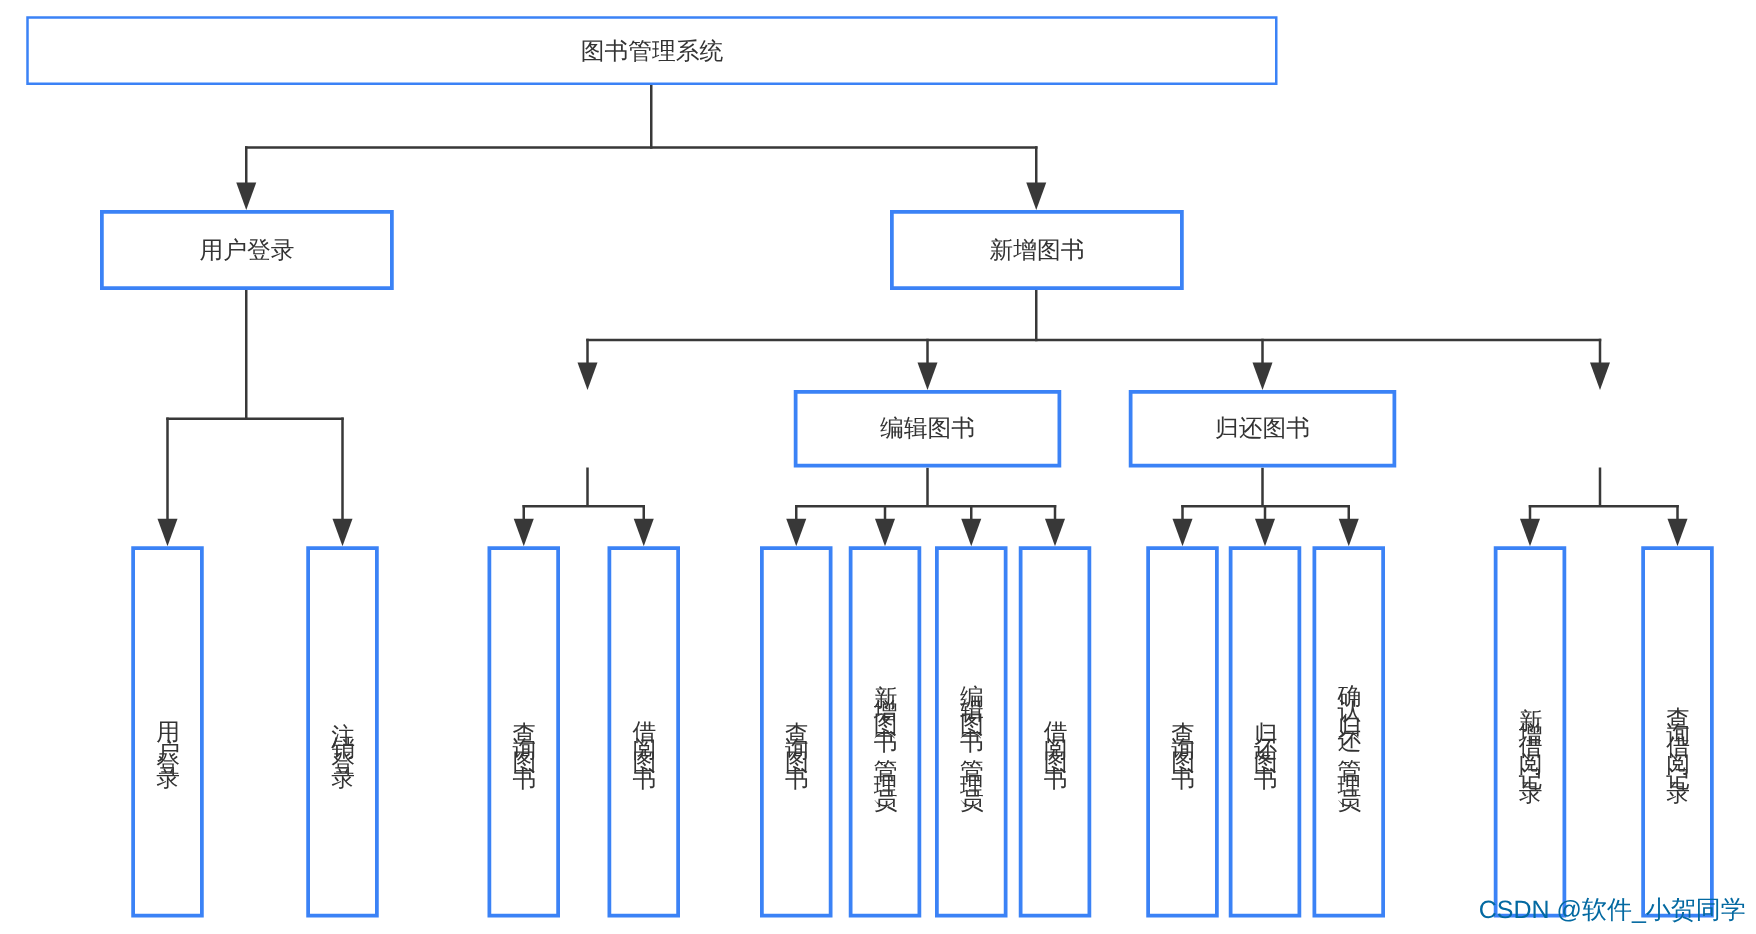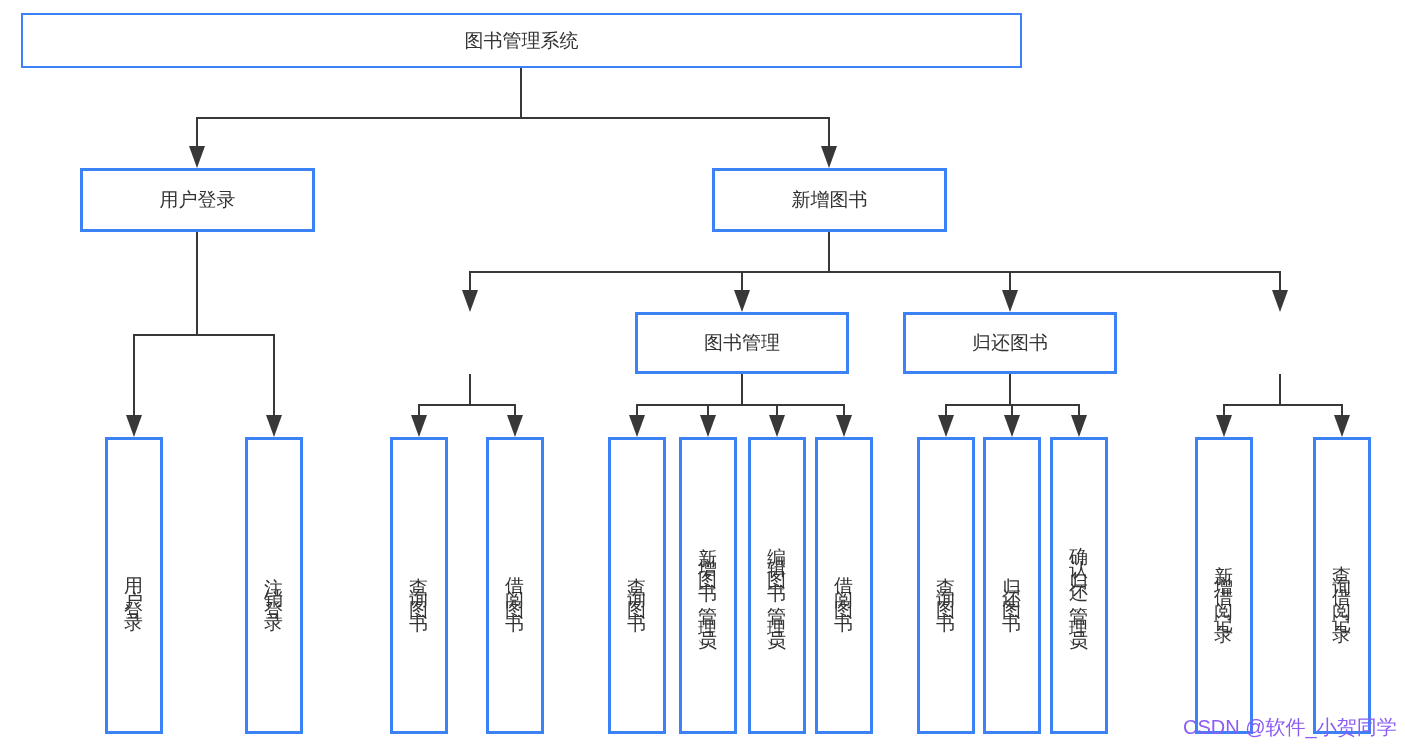--- a/index.html
+++ b/index.html
@@ -36,21 +36,21 @@
   .ar{
     position:absolute;width:0;height:0;
     border-left:8px solid transparent;
     border-right:8px solid transparent;
     border-top:22px solid #383838;
   }
   .watermark{
     position:absolute;
     left:1183px;top:714px;
     font-size:20px;
-    color:#8b5cf6;
+    color:#0369a1;
     white-space:nowrap;
     z-index:5;
   }
 </style>
 </head>
 <body>
 
 <div class="canvas">
 
   <div class="vl" style="left:520px;top:68px;height:51px;"></div>
@@ -117,21 +117,21 @@
   </div>
 
   <div class="node" style="left:80px;top:168px;width:235px;height:64px;">
     <span>用户登录</span>
   </div>
   <div class="node" style="left:712px;top:168px;width:235px;height:64px;">
     <span>新增图书</span>
   </div>
 
   <div class="node" style="left:635px;top:312px;width:214px;height:62px;">
-    <span>图书管理</span>
+    <span>编辑图书</span>
   </div>
   <div class="node" style="left:903px;top:312px;width:214px;height:62px;">
     <span>归还图书</span>
   </div>
 
   <div class="node vnode" style="left:105px;top:437px;width:58px;height:297px;">
     <span>用户登录</span>
   </div>
   <div class="node vnode" style="left:245px;top:437px;width:58px;height:297px;">
     <span>注销登录</span>

